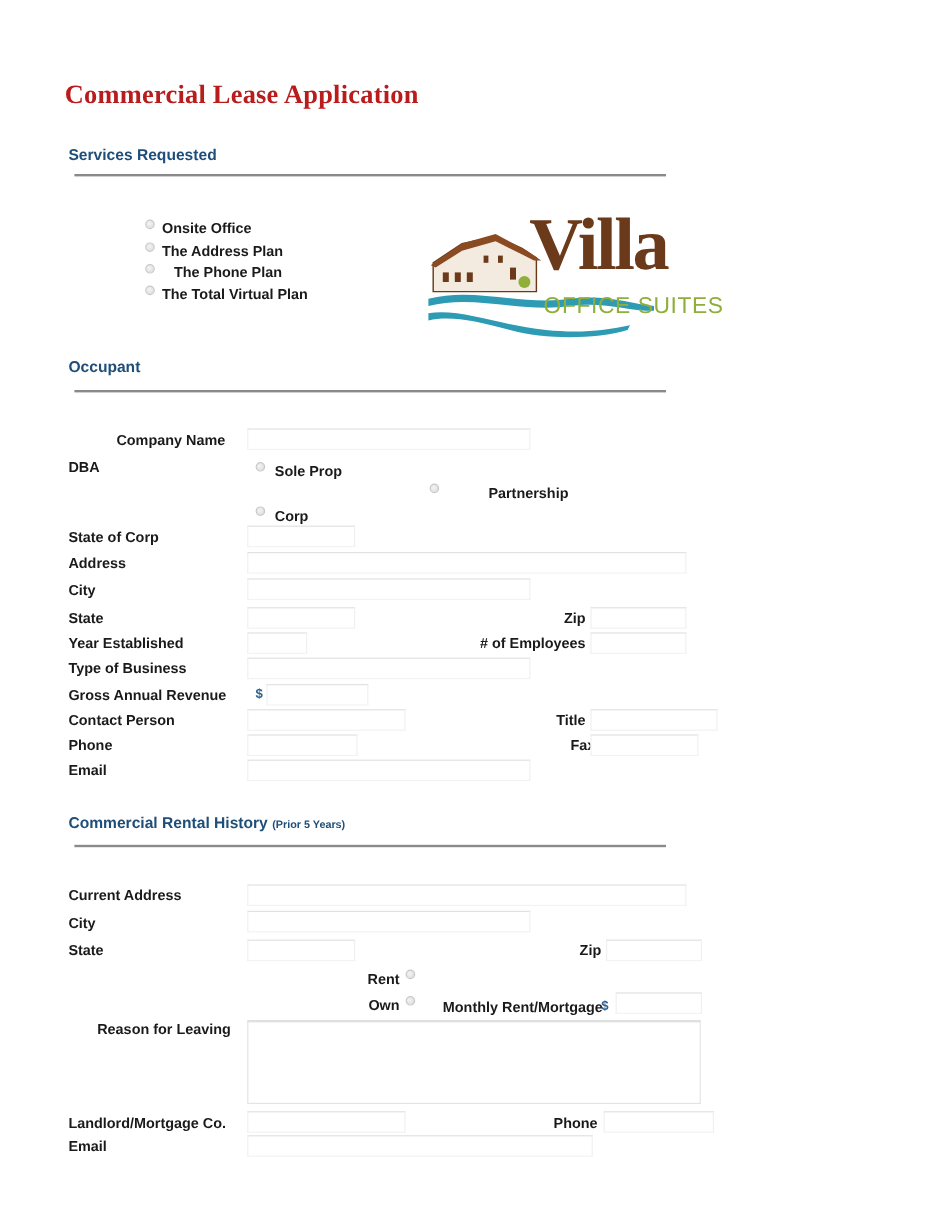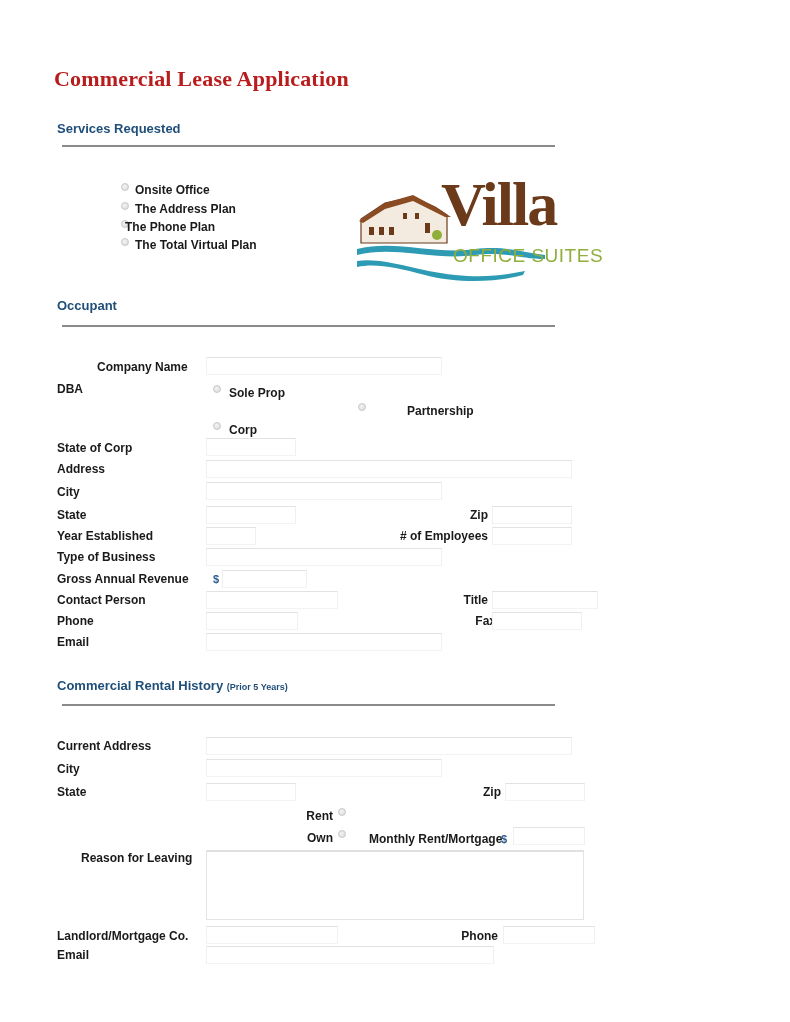--- a/index.html
+++ b/index.html
@@ -28,21 +28,21 @@
 <div class="abs" style="left:121px; top:183px;">
   <span class="abs radio" style="left:0; top:0;"></span>
   <span class="abs lbl" style="left:14px; top:0;">Onsite Office</span>
 </div>
 <div class="abs" style="left:121px; top:202px;">
   <span class="abs radio" style="left:0; top:0;"></span>
   <span class="abs lbl" style="left:14px; top:0;">The Address Plan</span>
 </div>
 <div class="abs" style="left:121px; top:220px;">
   <span class="abs radio" style="left:0; top:0;"></span>
-  <span class="abs lbl" style="left:4px; top:0;">The Phone Plan</span>
+  <span class="abs lbl" style="left:24px; top:0;">The Phone Plan</span>
 </div>
 <div class="abs" style="left:121px; top:238px;">
   <span class="abs radio" style="left:0; top:0;"></span>
   <span class="abs lbl" style="left:14px; top:0;">The Total Virtual Plan</span>
 </div>
 
 <div class="abs" style="left:355px; top:183px; width:236px; height:100px;">
   <svg width="236" height="100" viewBox="0 0 236 100">
 
     <polygon points="6,36 30,20 58,14 80,24 92,32 92,60 6,60" fill="#f3ebe0" stroke="#6b3a1a" stroke-width="1.2"></polygon>

